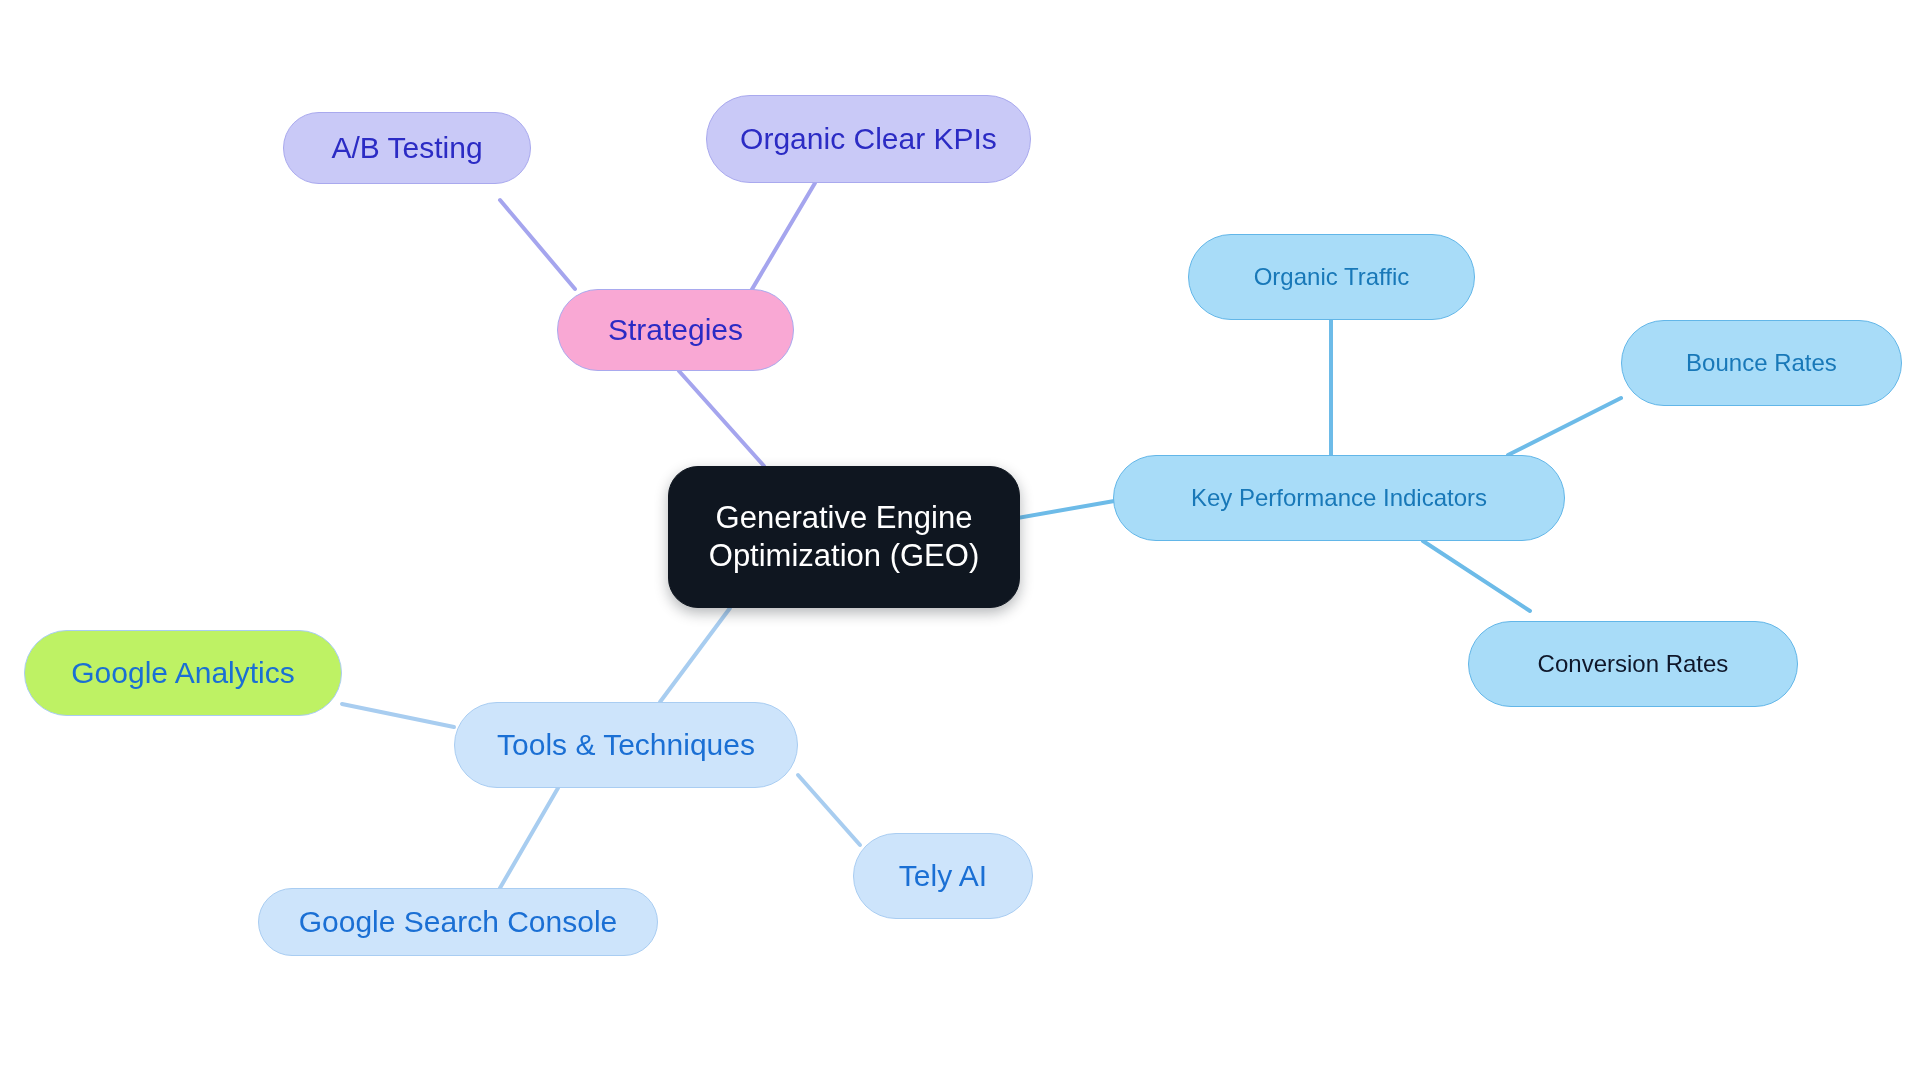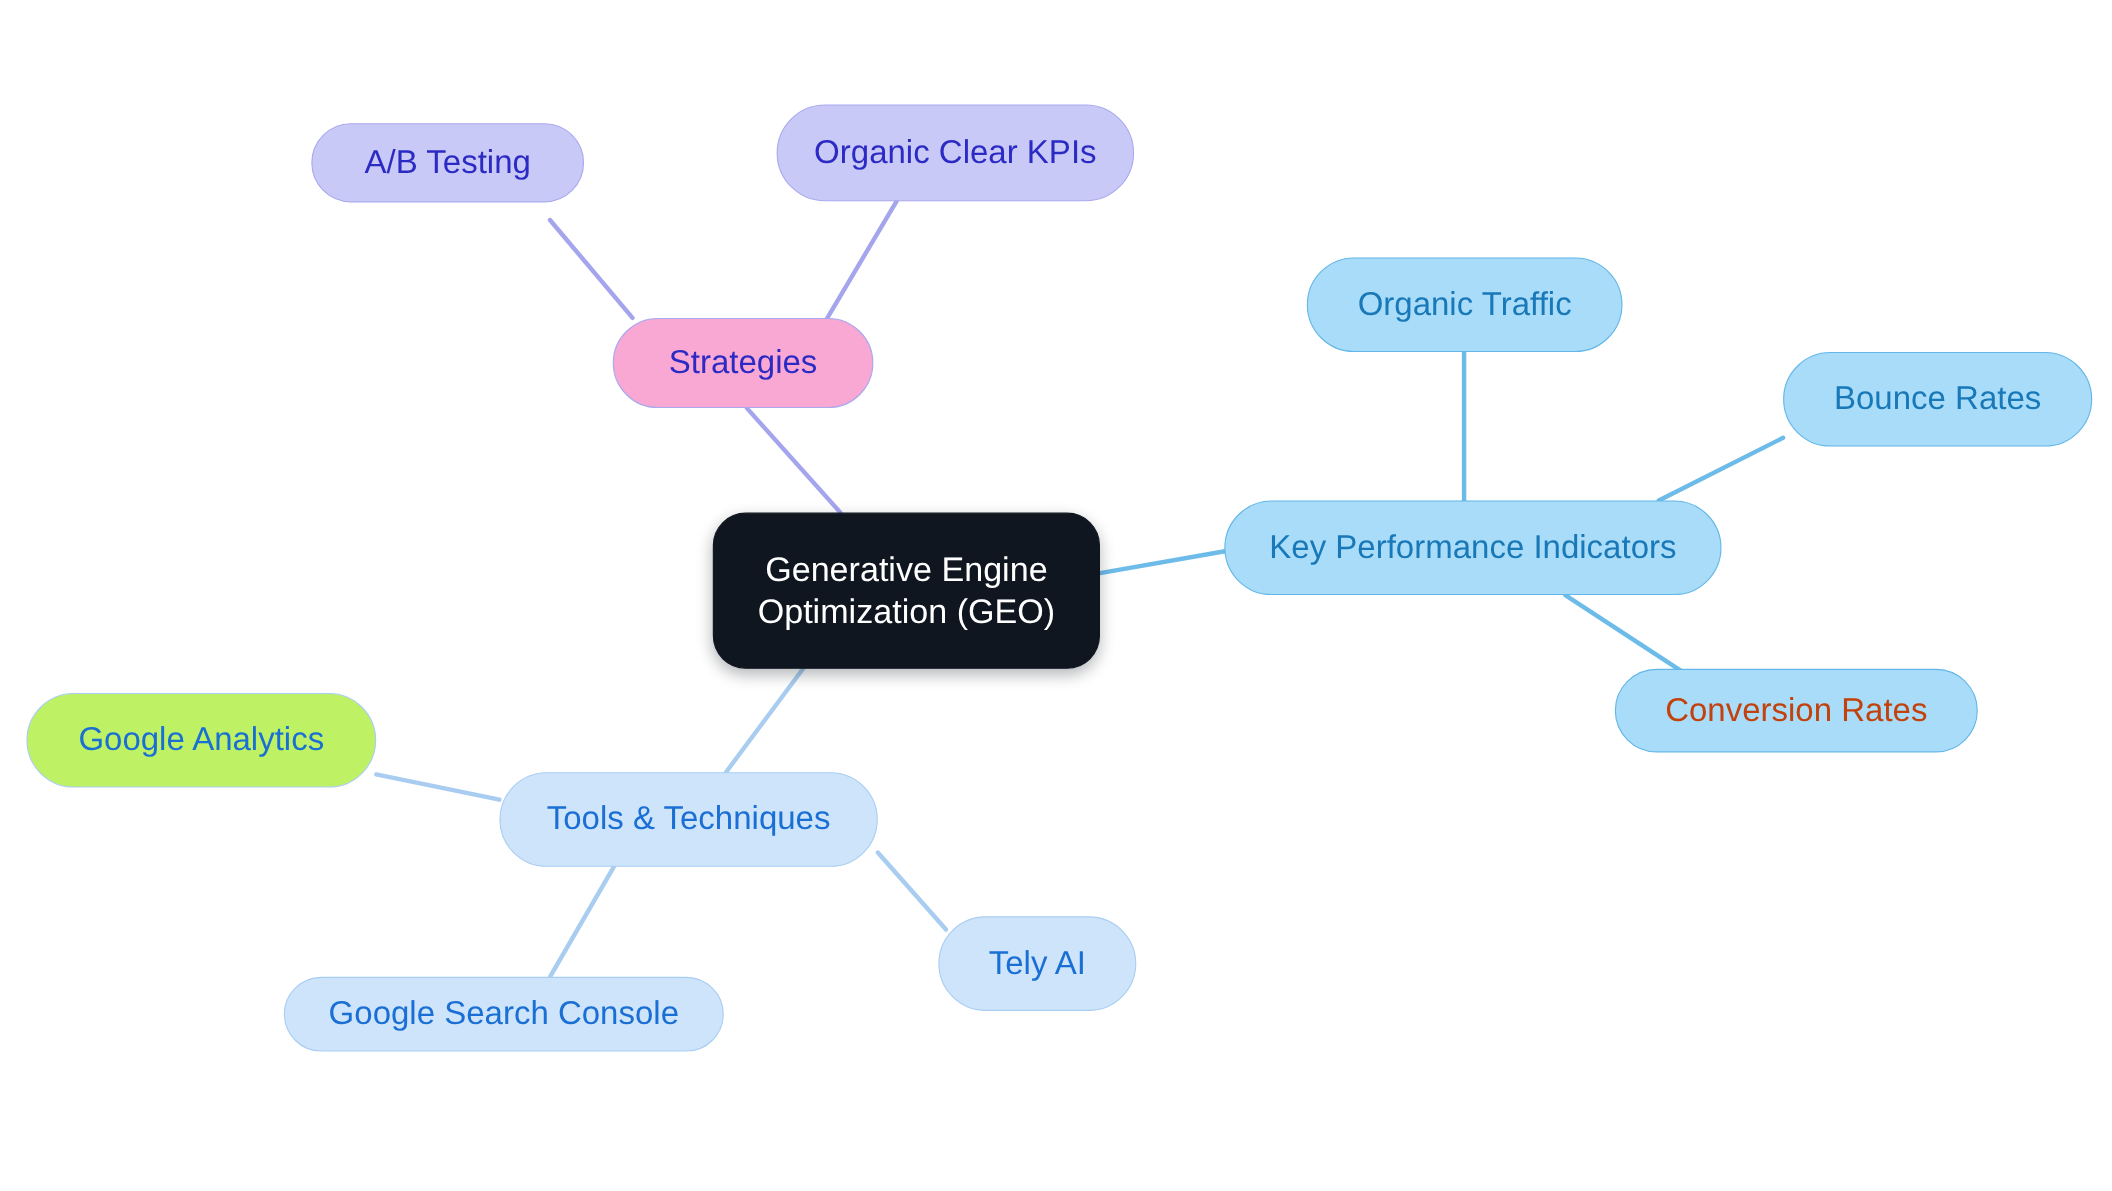--- a/index.html
+++ b/index.html
@@ -42,32 +42,33 @@
     white-space: pre-line;
     user-select: none;
   }
   .node-root {
     background: #0f1620;
     border-color: #0f1620;
     color: #ffffff;
     border-radius: 30px;
     font-size: 31px;
     box-shadow: 0 5px 14px rgba(10,16,24,0.30);
+    margin-left: 20px;
   }
   .node-purple {
     background: #c9c9f7;
     border-color: #a9a9ee;
     color: #2b2bc4;
     font-size: 30px;
   }
   .node-skyblue {
     background: #a8dcf8;
     border-color: #62b6e8;
     color: #1878b8;
-    font-size: 30px;
+    font-size: 24px;
     justify-content: center;
   }
   .node-paleblue {
     background: #cde4fb;
     border-color: #a9cdf2;
     color: #1a6fd4;
     font-size: 30px;
   }
 </style>
 </head>
@@ -93,20 +94,20 @@
 
   <div id="nodes-group">
       <div class="node node-root" style="left: 648px; top: 466px; width: 352px; height: 142px; background: rgb(15, 22, 32); color: rgb(255, 255, 255);"><span>Generative Engine
 Optimization (GEO)</span></div>
       <div class="node node-purple" style="left: 557px; top: 289px; width: 237px; height: 82px; background: #f9a8d4; border-color: rgb(169, 169, 238); color: rgb(43, 43, 196);"><span>Strategies</span></div>
       <div class="node node-purple" style="left: 283px; top: 112px; width: 248px; height: 72px; background: rgb(201, 201, 247); border-color: rgb(169, 169, 238); color: rgb(43, 43, 196);"><span>A/B Testing</span></div>
       <div class="node node-purple" style="left: 706px; top: 95px; width: 325px; height: 88px; background: rgb(201, 201, 247); border-color: rgb(169, 169, 238); color: rgb(43, 43, 196);"><span>Organic Clear KPIs</span></div>
       <div class="node node-skyblue" style="left: 1113px; top: 455px; width: 452px; height: 86px; background: rgb(168, 220, 248); border-color: rgb(98, 182, 232); color: rgb(24, 120, 184);"><span>Key Performance Indicators</span></div>
       <div class="node node-skyblue" style="left: 1188px; top: 234px; width: 287px; height: 86px; background: rgb(168, 220, 248); border-color: rgb(98, 182, 232); color: rgb(24, 120, 184);"><span>Organic Traffic</span></div>
       <div class="node node-skyblue" style="left: 1621px; top: 320px; width: 281px; height: 86px; background: rgb(168, 220, 248); border-color: rgb(98, 182, 232); color: rgb(24, 120, 184);"><span>Bounce Rates</span></div>
-      <div class="node node-skyblue" style="left: 1468px; top: 608px; width: 330px; height: 76px; background: rgb(168, 220, 248); border-color: rgb(98, 182, 232); color: #c2410c;"><span>Conversion Rates</span></div>
+      <div class="node node-skyblue" style="left: 1468px; top: 621px; width: 330px; height: 86px; background: rgb(168, 220, 248); border-color: rgb(98, 182, 232); color: #0f172a;"><span>Conversion Rates</span></div>
       <div class="node node-paleblue" style="left: 454px; top: 702px; width: 344px; height: 86px; background: rgb(205, 228, 251); border-color: rgb(169, 205, 242); color: rgb(26, 111, 212);"><span>Tools &amp; Techniques</span></div>
       <div class="node node-paleblue" style="left: 24px; top: 630px; width: 318px; height: 86px; background: #bef264; border-color: rgb(169, 205, 242); color: rgb(26, 111, 212);"><span>Google Analytics</span></div>
       <div class="node node-paleblue" style="left: 258px; top: 888px; width: 400px; height: 68px; background: rgb(205, 228, 251); border-color: rgb(169, 205, 242); color: rgb(26, 111, 212);"><span>Google Search Console</span></div>
       <div class="node node-paleblue" style="left: 853px; top: 833px; width: 180px; height: 86px; background: rgb(205, 228, 251); border-color: rgb(169, 205, 242); color: rgb(26, 111, 212);"><span>Tely AI</span></div>
     </div>
 
 </div>
 
 </body></html>

